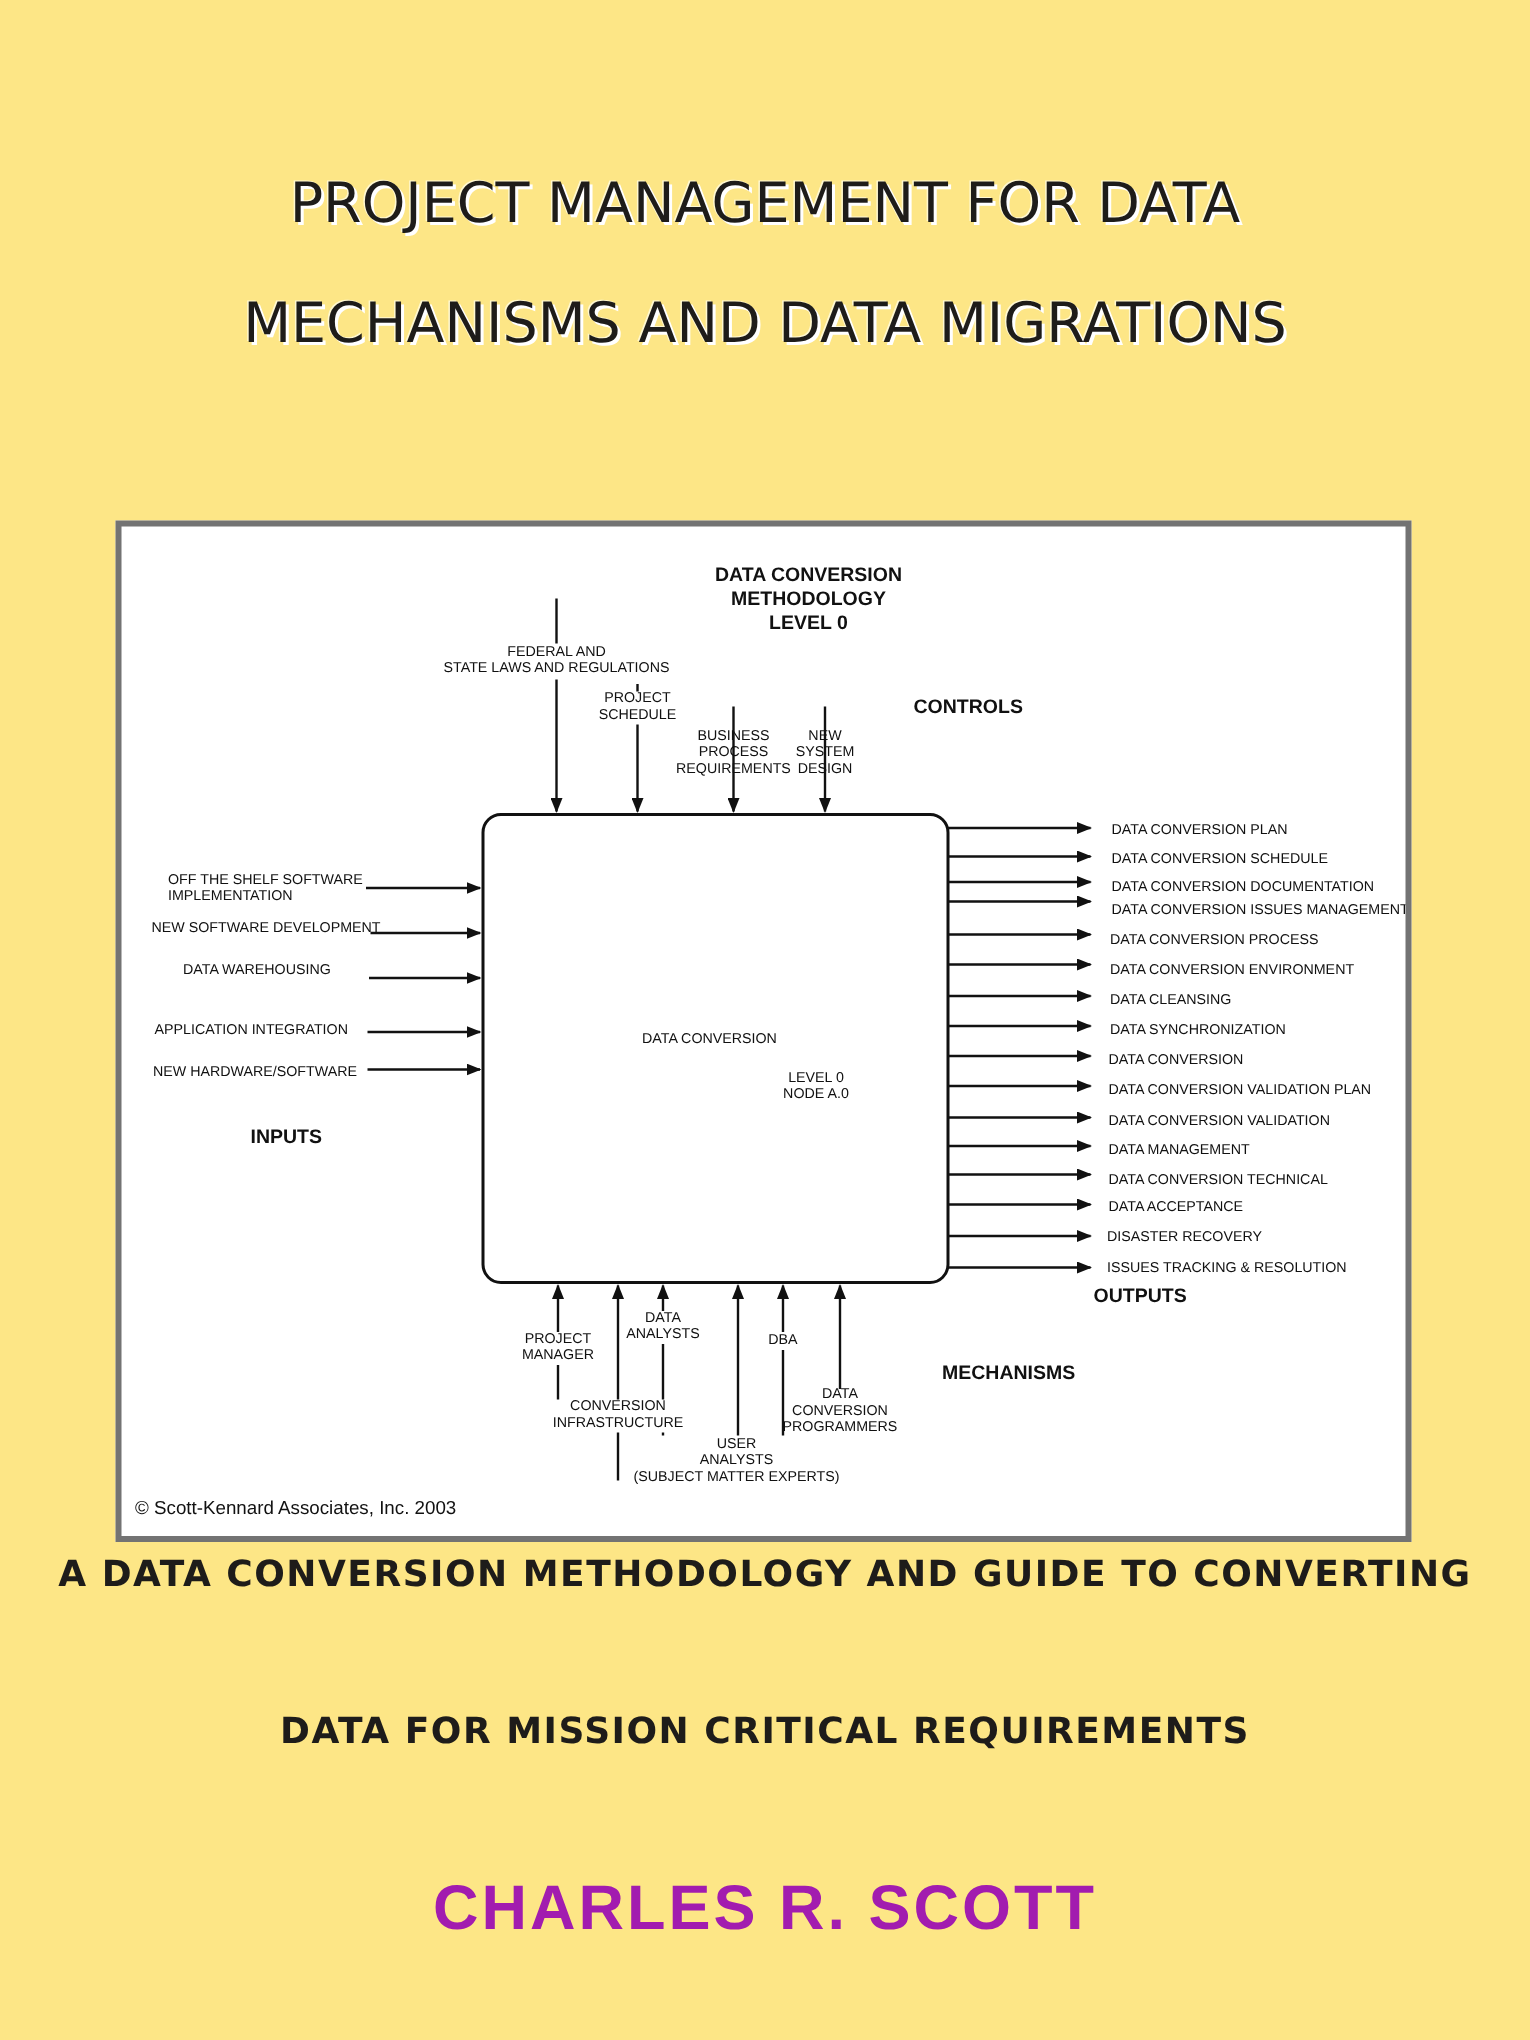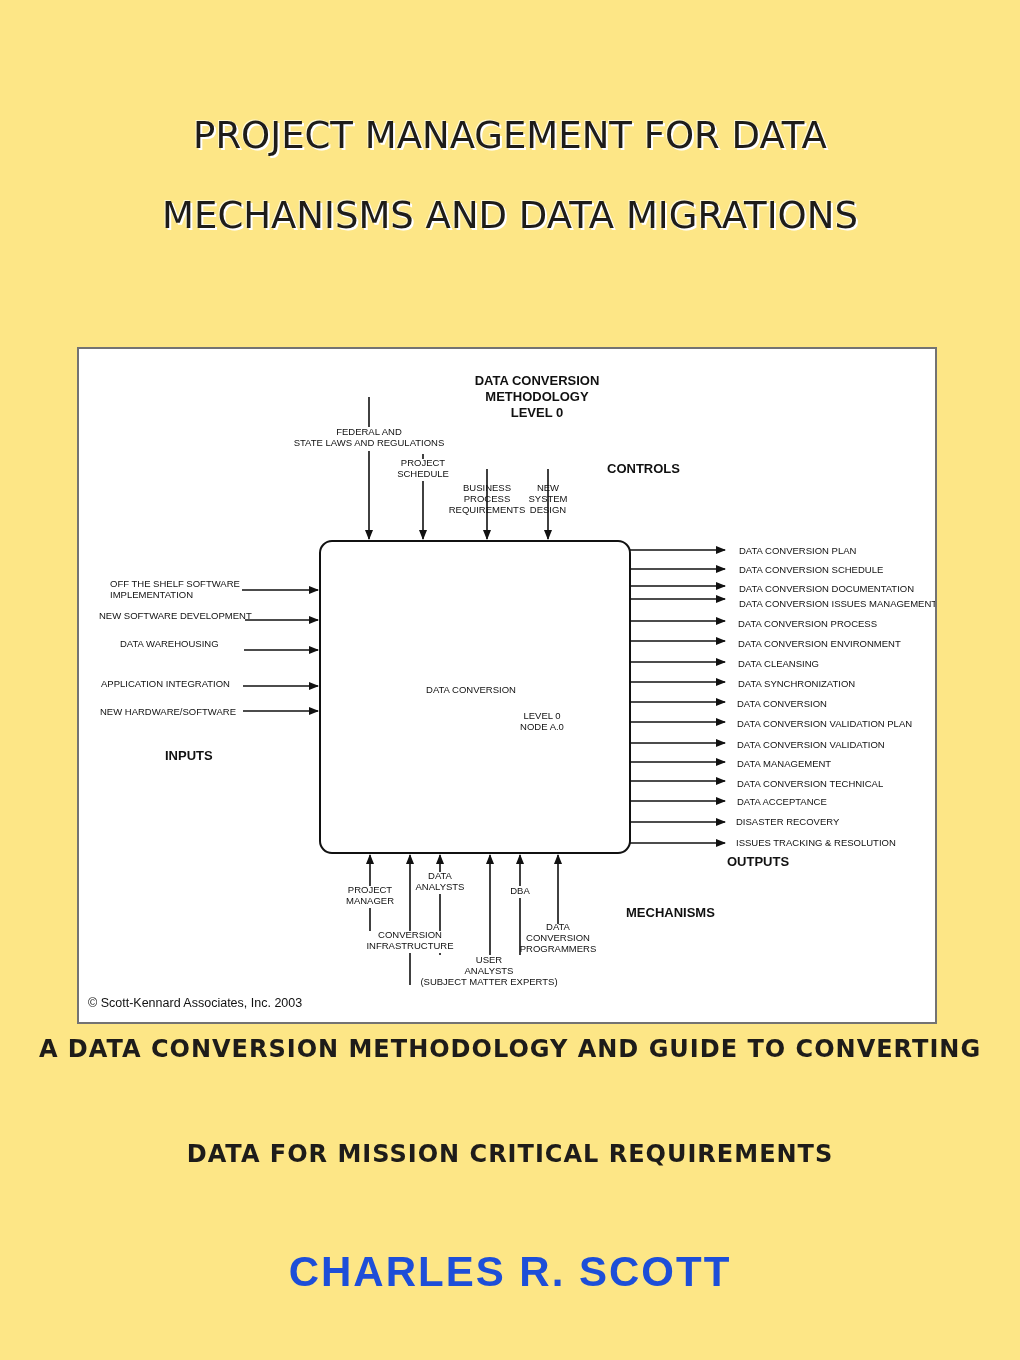--- a/index.html
+++ b/index.html
@@ -22,21 +22,21 @@
       text-shadow: 2px 2px 0 #ffffff, -1px -1px 0 #fff8d0;
       white-space: nowrap;
     }
     .title.l1 { top: 114px; }
     .title.l2 { top: 194px; }
     .frame {
       position: absolute;
       left: 77px; top: 347px;
       width: 856px; height: 673px;
       background: #ffffff;
-      border: 2px solid #737373;
+      border: 4px solid #737373;
     }
     .frame svg { position: absolute; left: 0; top: 0; }
     .subtitle {
       position: absolute; left: 0; width: 1020px;
       text-align: center;
       font-family: "DejaVu Sans", sans-serif;
       font-weight: bold;
       font-size: 24px;
       letter-spacing: 1px;
       color: #1e1c1a;
@@ -44,21 +44,21 @@
     }
     .subtitle.l1 { top: 1035px; }
     .subtitle.l2 { top: 1140px; }
     .author {
       position: absolute; left: 0; width: 1020px; top: 1248px;
       text-align: center;
       font-family: "Liberation Sans", sans-serif;
       font-weight: bold;
       font-size: 42px;
       letter-spacing: 2px;
-      color: #1d4ed8;
+      color: #a21caf;
       white-space: nowrap;
     }
     svg text { font-family: "Liberation Sans", sans-serif; fill: #111; }
     .lbl { font-size: 9.5px; }
     .hdr { font-size: 13px; font-weight: bold; }
   </style>
 </head>
 <body>
 
 <div class="title l1">PROJECT MANAGEMENT FOR DATA</div>

